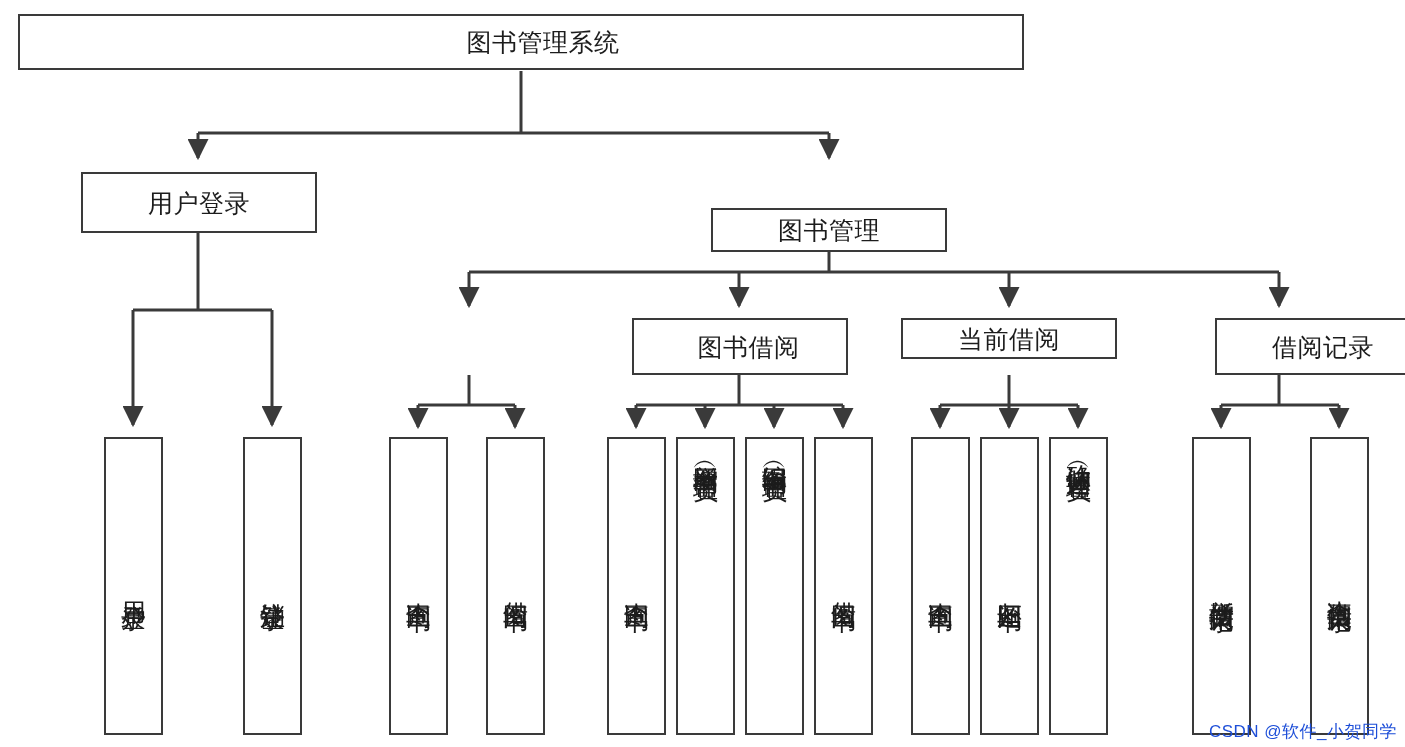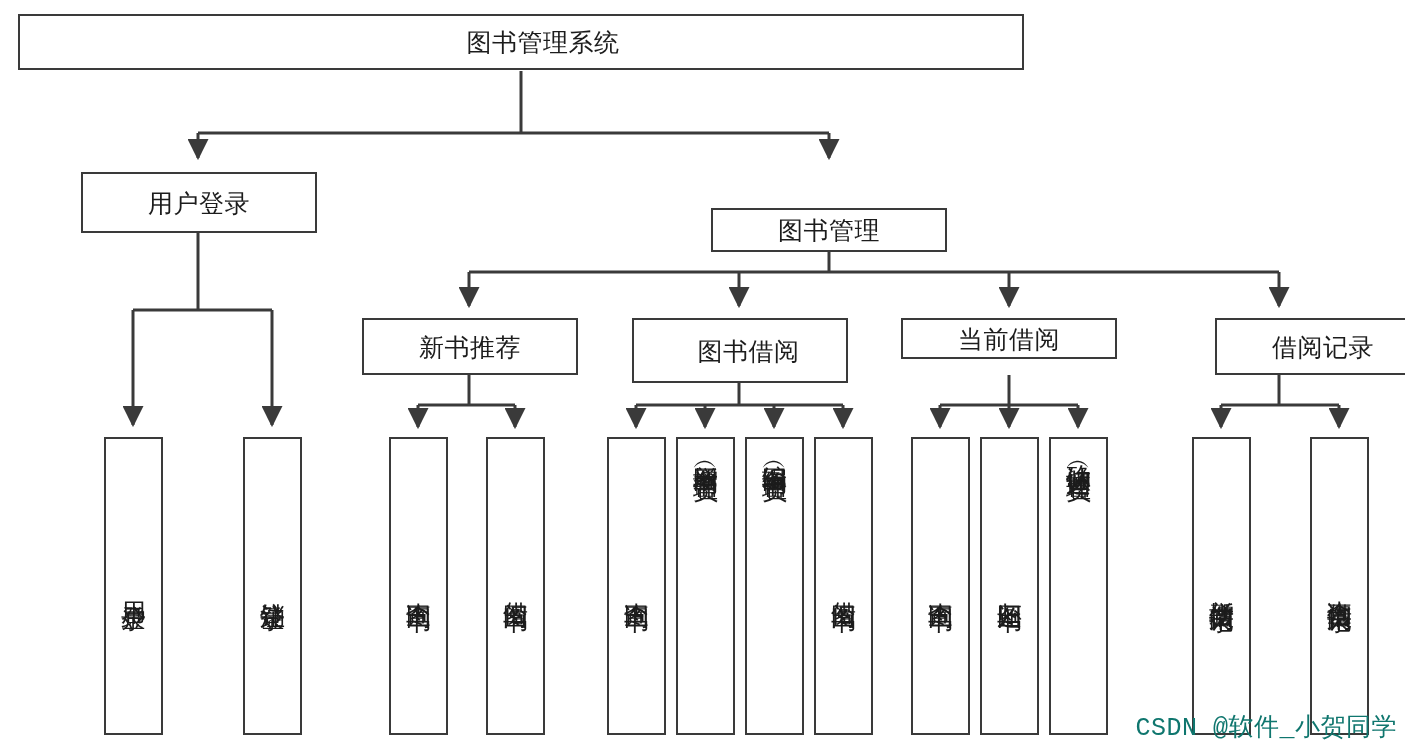--- a/index.html
+++ b/index.html
@@ -63,25 +63,24 @@
     margin: 0 auto;
   }
   .node.vert.centered {
     align-items: center;
     padding-top: 0;
   }
   #watermark {
     position: absolute;
     right: 8px;
     bottom: 4px;
-    font-size: 25px;
-    color: #0f766e;
+    font-size: 17px;
+    color: #1d4ed8;
     letter-spacing: 0.5px;
     user-select: none;
-    font-family: Liberation Mono, monospace;
   }
 </style>
 </head>
 <body>
 
 <div id="canvas">
 
   <svg id="edges" viewBox="0 0 1405 747" xmlns="http://www.w3.org/2000/svg">
     <defs>
       <marker id="arrow" viewBox="0 0 10 10" refX="9" refY="5" markerWidth="7" markerHeight="7" orient="auto-start-reverse">
@@ -137,25 +136,22 @@
   </div>
 
   <div class="node horiz" style="left:81px; top:172px; width:236px; height:61px;">
     <span class="label">用户登录</span>
   </div>
 
   <div class="node horiz" style="left:711px; top:172px; width:236px; height:44px;margin-top:36px;">
     <span class="label">图书管理</span>
   </div>
 
-  <div class="node horiz" style="left:362px; top:318px; width:216px; height:57px;">
-    <span class="label">新书推荐</span>
-  </div>
-
-  <div class="node horiz" style="left:632px; top:318px; width:216px; height:65px;padding-left:17px;">
+
+  <div class="node horiz" style="left:632px; top:318px; width:216px; height:57px;padding-left:17px;">
     <span class="label">图书借阅</span>
   </div>
 
   <div class="node horiz" style="left:901px; top:318px; width:216px; height:41px;">
     <span class="label">当前借阅</span>
   </div>
 
   <div class="node horiz" style="left:1215px; top:318px; width:216px; height:57px;">
     <span class="label">借阅记录</span>
   </div>

